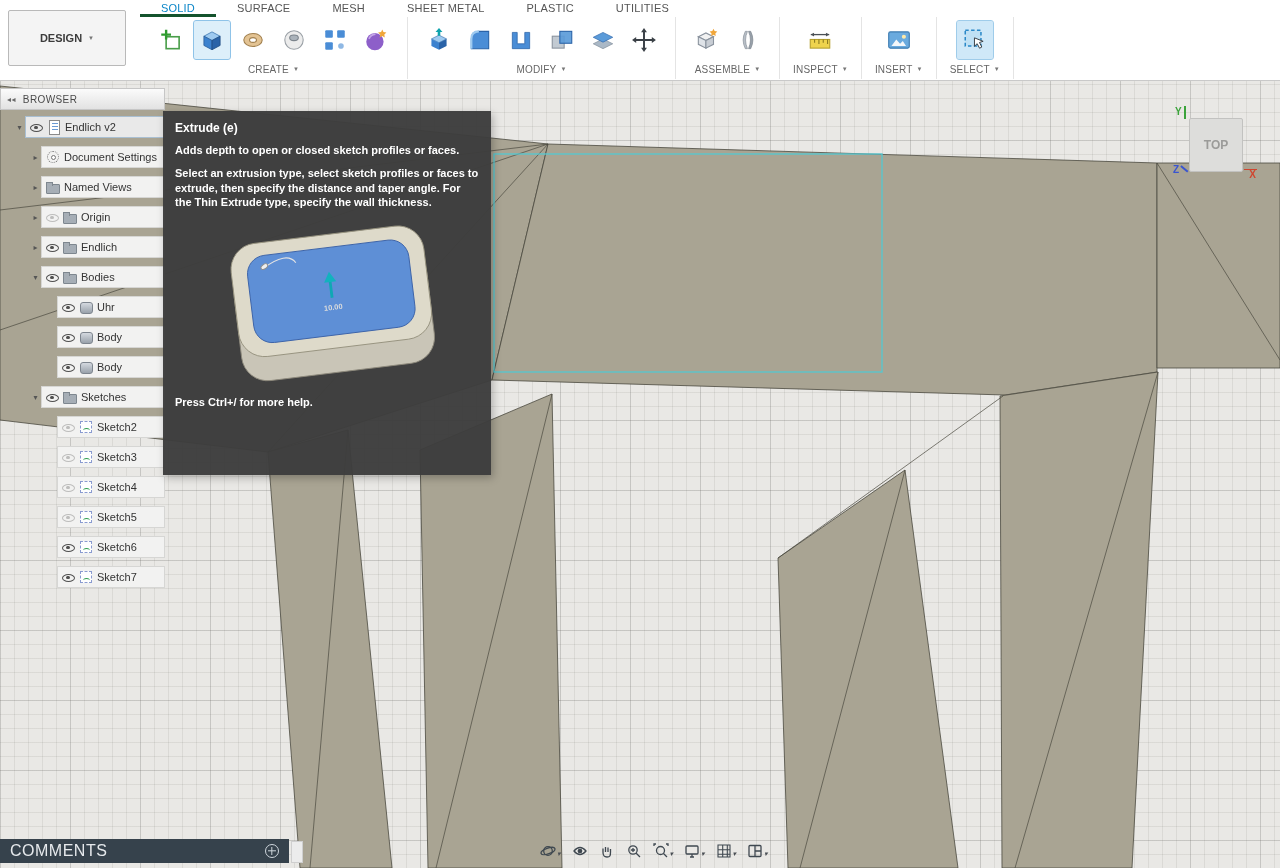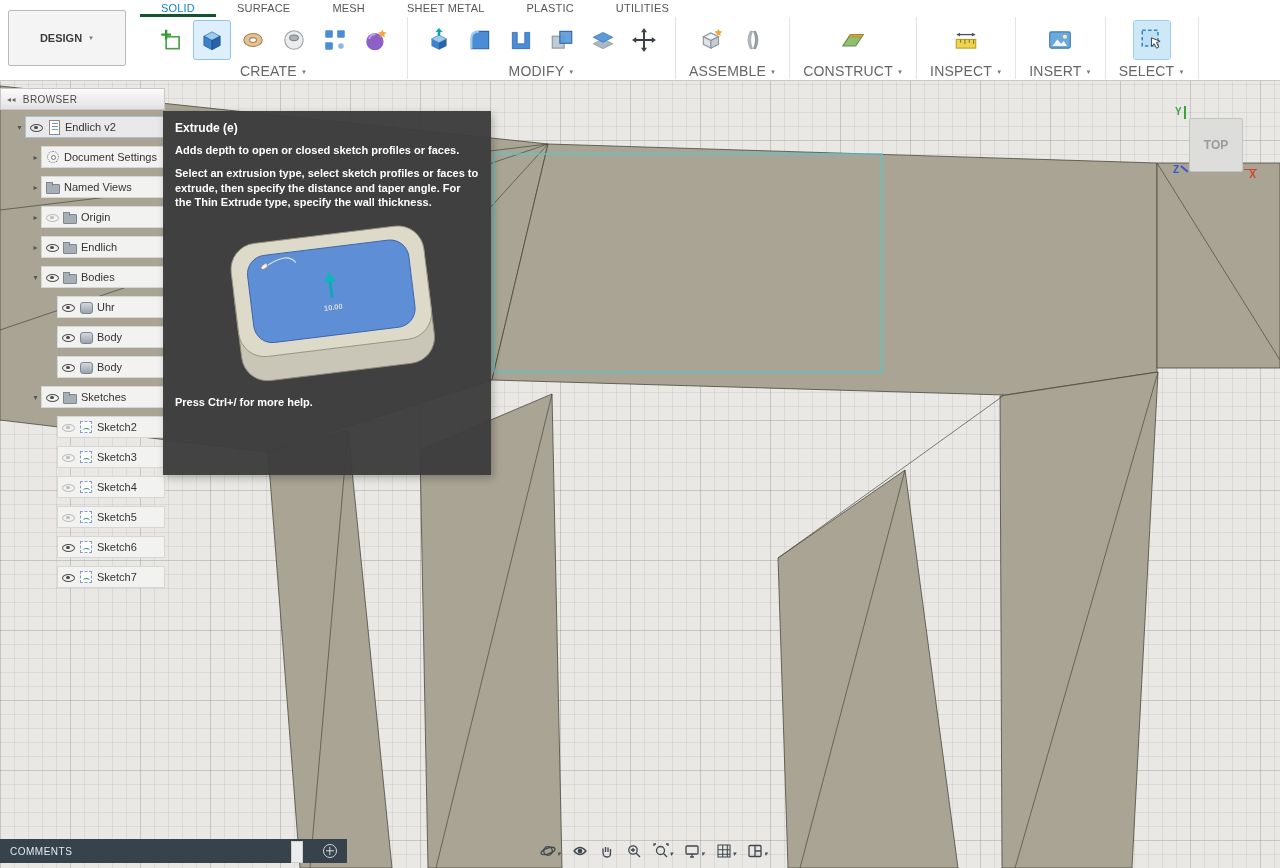--- a/index.html
+++ b/index.html
@@ -21,21 +21,21 @@
   #design-btn{position:absolute;left:8px;top:10px;width:116px;height:54px;background:#f4f4f4;border:1px solid #b9b9b9;border-radius:2px;display:flex;align-items:center;justify-content:center;gap:6px;font-size:11px;font-weight:bold;color:#3c3c3c;cursor:pointer;}
   #tabs{position:absolute;left:140px;top:0;height:17px;display:flex;}
   .tab{padding:2px 21px 0;font-size:11px;color:#555;letter-spacing:.2px;cursor:pointer;white-space:nowrap;}
   .tab.active{color:#0a85c7;border-bottom:3px solid #14532d;padding-bottom:0;}
   #groups{position:absolute;left:140px;top:17px;height:62px;display:flex;}
   .group{display:flex;flex-direction:column;align-items:center;padding:2px 13px 0;border-right:1px solid #e4e4e4;}
   .icons{display:flex;gap:5px;align-items:center;height:42px;}
   .tbtn{width:36px;height:38px;display:flex;align-items:center;justify-content:center;border-radius:2px;cursor:pointer;}
   .tbtn.hot{background:#ddeffa;outline:1px solid #8fc3e8;}
   .tbtn.selbg{background:#cfe8f8;outline:1px solid #9fccea;}
-  .glabel{margin-top:3px;font-size:14px;color:#666;display:flex;align-items:center;gap:4px;cursor:pointer;letter-spacing:.2px;}
+  .glabel{margin-top:3px;font-size:10px;color:#666;display:flex;align-items:center;gap:4px;cursor:pointer;letter-spacing:.2px;}
   .cv{display:inline-block;}
   .cv::before{content:"\25BC";font-size:6px;color:#777;position:relative;top:-2px;}
 
   
   #browser{position:absolute;left:0;top:88px;width:165px;z-index:20;font-size:11px;}
   .bhdr{height:20px;background:linear-gradient(#fbfbfb,#e2e2e2);border:1px solid #c6c6c6;display:flex;align-items:center;gap:7px;padding:0 6px;color:#4a4a4a;font-size:10px;letter-spacing:.4px;}
   .collapse{font-size:8px;color:#6a6a6a;cursor:pointer;}
   .collapse::before{content:"\25C2\25C2";}
   #btree{margin-top:6px;}
   .brow{height:22px;margin-bottom:8px;display:flex;align-items:center;}
@@ -81,21 +81,21 @@
   .xline{right:-14px;bottom:2px;width:13px;height:1.5px;background:#d0452f;}
   .zline{left:-9px;bottom:3px;width:9px;height:1.5px;background:#3a55d0;transform:rotate(40deg);}
 
   
   #navbar{position:absolute;left:536px;bottom:5px;height:24px;display:flex;align-items:center;gap:3px;z-index:25;}
   .nbtn{display:flex;align-items:center;gap:1px;padding:3px 4px;border-radius:2px;cursor:pointer;}
   .nbtn svg{display:block;}
   .ncv::before{content:"\25BE";font-size:7px;color:#4a4f55;}
 
   
-  #commentsbar{position:absolute;left:0;bottom:5px;width:347px;height:22px;background:#36424c;display:flex;align-items:center;padding:12px 10px;box-sizing:border-box;z-index:25;color:#e6e9ec;font-size:10px;letter-spacing:.5px;cursor:pointer;}
+  #commentsbar{position:absolute;left:0;bottom:5px;width:289px;height:22px;background:#36424c;display:flex;align-items:center;padding:12px 10px;box-sizing:border-box;z-index:25;color:#e6e9ec;font-size:16px;letter-spacing:.5px;cursor:pointer;}
   .cb-add{margin-left:auto;width:12px;height:12px;border:1.4px solid #cfd6dc;border-radius:50%;position:relative;cursor:pointer;}
   .cb-add::before{content:"";position:absolute;left:50%;top:2.2px;bottom:2.2px;width:1.4px;background:#cfd6dc;transform:translateX(-50%);}
   .cb-add::after{content:"";position:absolute;top:50%;left:2.2px;right:2.2px;height:1.4px;background:#cfd6dc;transform:translateY(-50%);}
   #cb-handle{position:absolute;left:291px;bottom:5px;width:12px;height:22px;background:#ececec;border:1px solid #cfcfcf;box-sizing:border-box;z-index:25;cursor:pointer;}
 </style>
 </head>
 <body>
 
 <div id="stage">
 
@@ -270,34 +270,20 @@
                 <path d="M14.5,4 Q18.5,12 14.5,20 H12.5 Q16,12 12.5,4 Z" fill="#98a1aa" stroke="#7a828b" stroke-width=".6"></path>
               </svg>
             </div>
         </div>
         <div class="glabel">
             <span>ASSEMBLE</span>
             <i class="cv"></i>
           </div>
       </div>
 
-      <div class="group">
-        <div class="icons">
-          <div class="tbtn">
-              <svg width="26" height="26" viewBox="0 0 24 24">
-                <path d="M2.5,17.5 L9.5,7 H21.5 L14.5,17.5 Z" fill="#8fbf6f" stroke="#5e8f4a"></path>
-                <path d="M9.5,7 H21.5 L20,9.2 H8 Z" fill="#e0a03f" stroke="#b07c28" stroke-width=".5"></path>
-              </svg>
-            </div>
-        </div>
-        <div class="glabel">
-            <span>CONSTRUCT</span>
-            <i class="cv"></i>
-          </div>
-      </div>
 
       <div class="group">
         <div class="icons">
           <div class="tbtn">
               <svg width="26" height="26" viewBox="0 0 24 24">
                 <path d="M3.5,7 H20.5" stroke="#4a4f55" stroke-width="1.2"></path>
                 <path d="M3.5,7 l3,-1.8 v3.6 Z M20.5,7 l-3,-1.8 v3.6 Z" fill="#4a4f55"></path>
                 <rect x="3" y="11.5" width="18" height="8" fill="#eed34d" stroke="#b5a02c"></rect>
                 <path d="M7,11.5 v3 M11,11.5 v4.3 M15,11.5 v3 M19,11.5 v4.3" stroke="#8a7a20" stroke-width="1" fill="none"></path>
               </svg>

